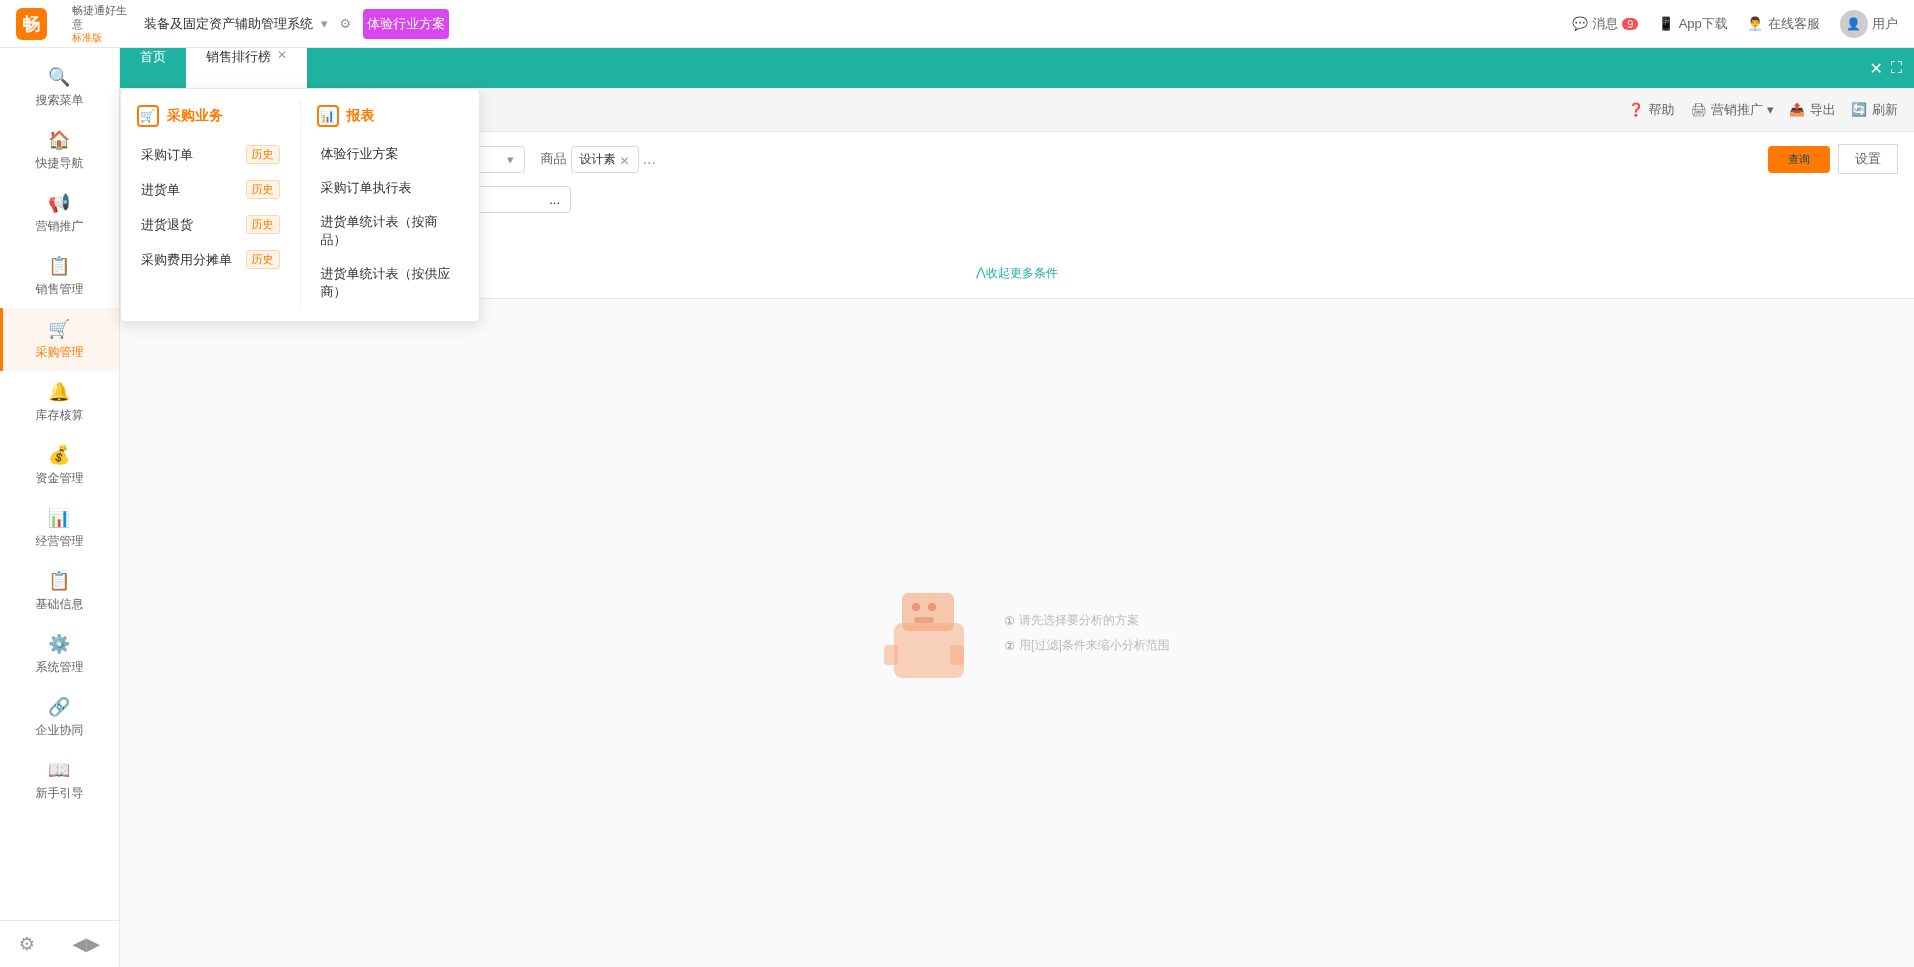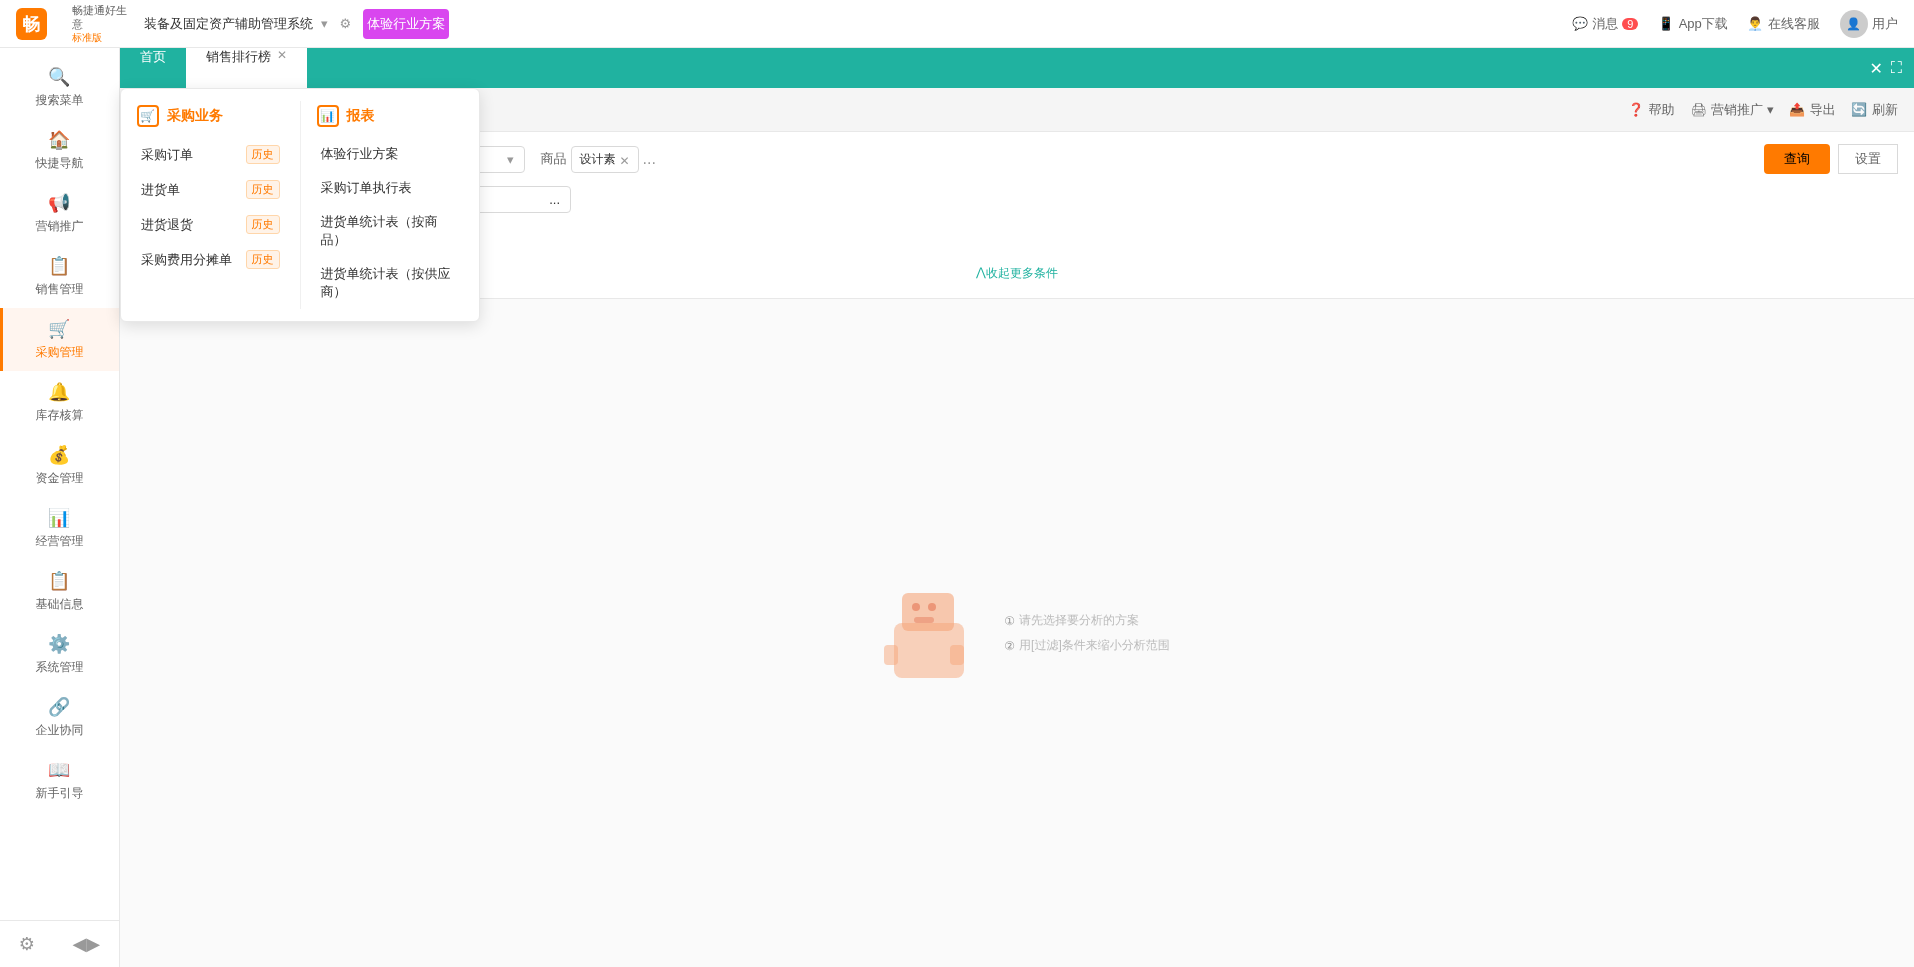--- a/index.html
+++ b/index.html
@@ -237,25 +237,25 @@
       padding: 4px 8px;
       font-size: 12px;
       display: flex;
       align-items: flex-end;
       gap: 4px;
     }
     .filter-tag .close { color: #999; cursor: pointer; }
     .filter-dots { color: #999; cursor: pointer; font-size: 16px; }
     .query-btn {
       background: #ff7a00;
-      color: #000000;
+      color: #0c4a6e;
       border: none;
       border-radius: 4px;
       padding: 6px 20px;
-      font-size: 13px;
+      font-size: 11px;
       cursor: pointer;
       margin-left: 8px;
     }
     .setting-btn {
       background: white;
       color: #666;
       border: 1px solid #d9d9d9;
       border-radius: 0;
       padding: 5px 16px;
       font-size: 13px;

